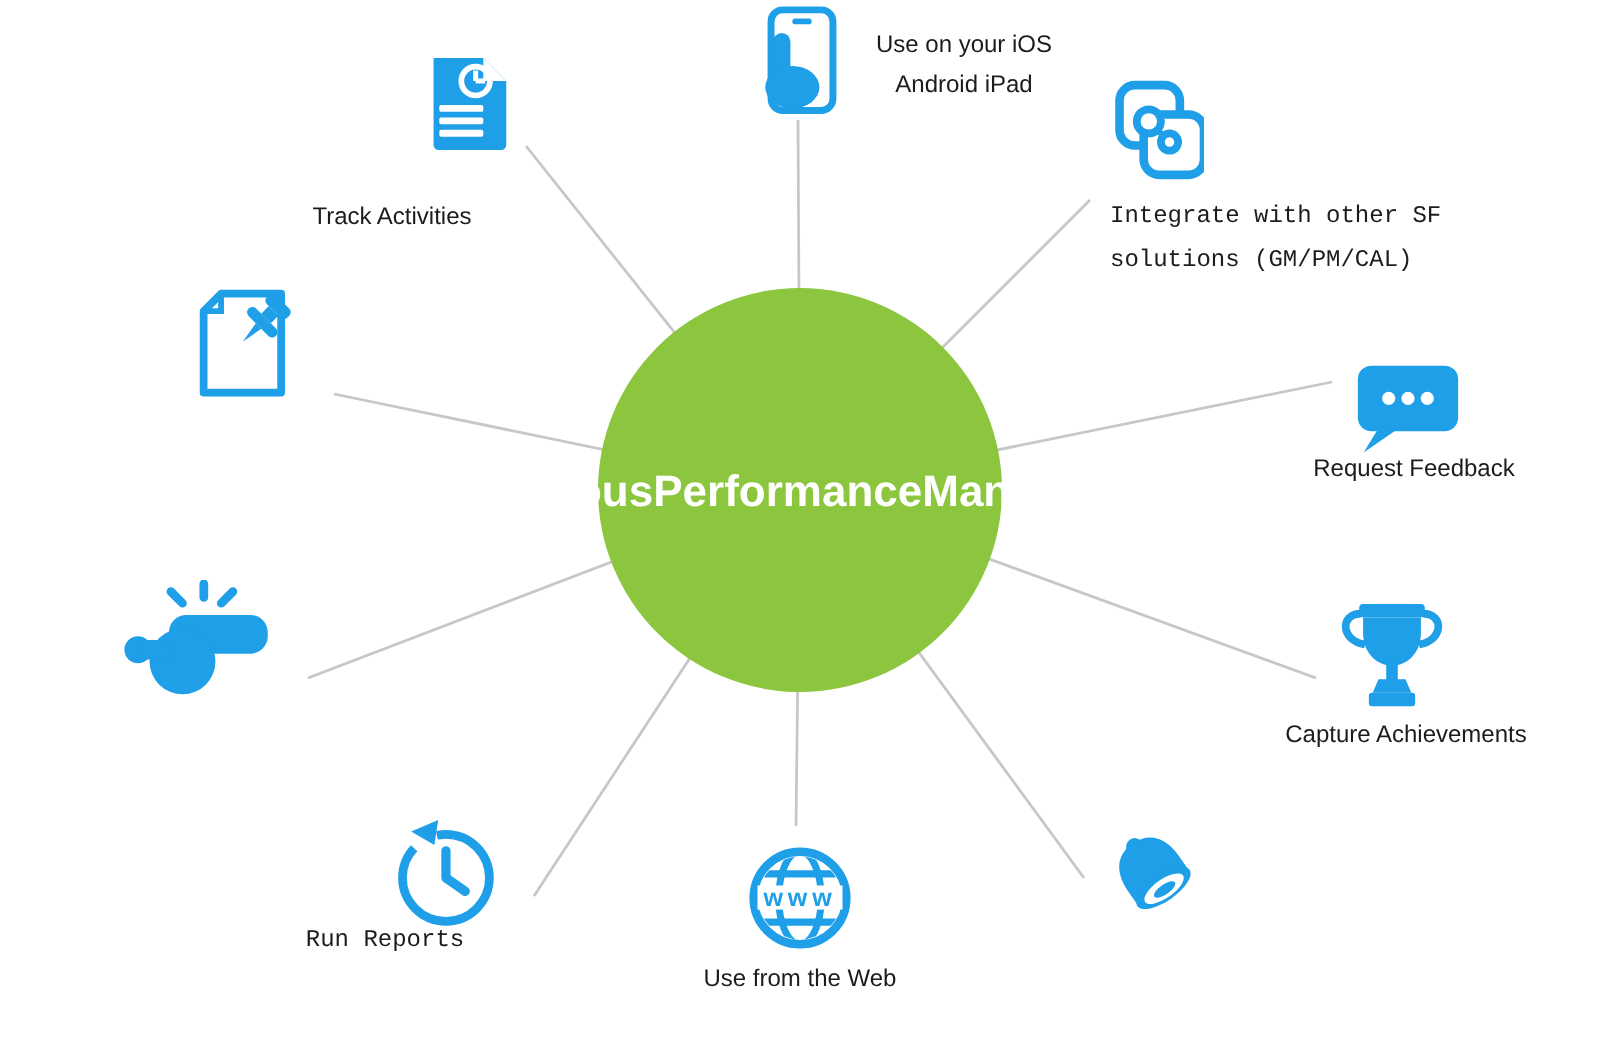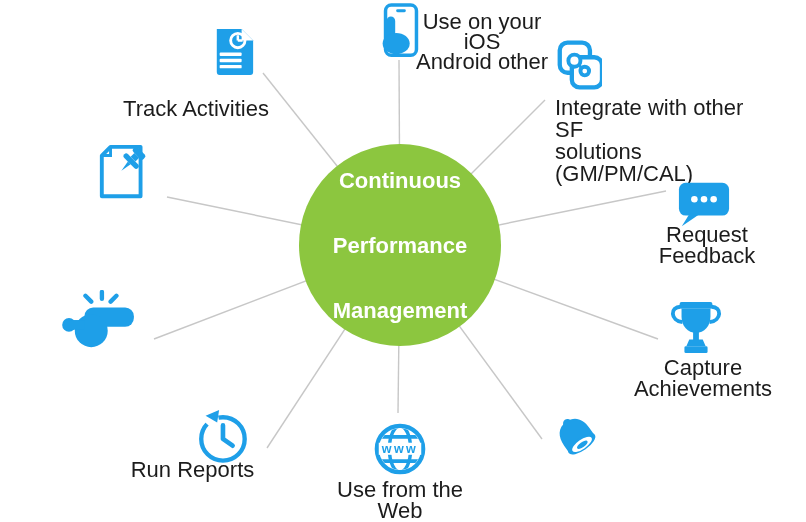--- a/index.html
+++ b/index.html
@@ -1,26 +1,26 @@
 <!DOCTYPE html>
 <html style="--accent-green: #8CC63F; --accent-blue: #1E9FE8; --line-gray: #c7c7c7; --label-text: #1c1c1c; --center-text: #ffffff;"><head>
 <meta charset="utf-8">
 <style>
   html,body{margin:0;padding:0;background:#fff;}
   .canvas{position:relative;width:806px;height:522px;background:#fff;overflow:hidden;
           font-family:"Liberation Sans",sans-serif;color:var(--label-text,#1c1c1c);}
   .spokes{position:absolute;left:0;top:0;}
   .spokes line{stroke:var(--line-gray,#c7c7c7);stroke-width:1.4;}
   .hub{position:absolute;left:299px;top:144px;width:202px;height:202px;border-radius:50%;
-       background:var(--accent-green,#8CC63F);display:flex;flex-direction:column;
-       align-items:center;justify-content:center;gap:36px;}
+       background:var(--accent-green,#8CC63F);display:flex;flex-direction:row;
+       align-items:center;justify-content:center;}
   .hub div{color:var(--center-text,#fff);font-size:22px;font-weight:bold;line-height:29px;text-align:center;}
   .abs{position:absolute;}
-  .lbl{position:absolute;font-size:22px;line-height:21px;text-align:center;}
-  .lbl.two{line-height:22px;}
+  .lbl{position:absolute;font-size:12px;line-height:21px;text-align:center;}
+  .lbl.two{line-height:22px;font-family:Liberation Mono, monospace;}
   .lbl.left{text-align:left;}
   
   .ib{fill:var(--accent-blue,#1E9FE8);}
   .is{fill:none;stroke:var(--accent-blue,#1E9FE8);}
   .ibs{fill:#fff;stroke:var(--accent-blue,#1E9FE8);}
   .iw{fill:#fff;}
   .iws{fill:none;stroke:#fff;}
   .it{fill:var(--accent-blue,#1E9FE8);font-family:"Liberation Sans",sans-serif;font-weight:bold;font-size:13px;letter-spacing:2.5px;}
 </style>
 </head>
@@ -60,21 +60,21 @@
 
   <svg class="abs" style="left:380px;top:3px" width="42" height="58" viewBox="0 0 42 60">
     <rect class="ibs" x="5" y="2" width="32" height="52" rx="6" stroke-width="3.6"></rect>
     <rect class="ib" x="16" y="6.5" width="10" height="3" rx="1.5"></rect>
     <circle class="ib" cx="21" cy="49" r="2.3"></circle>
     <rect class="ib" x="6" y="14" width="9" height="26" rx="4.5"></rect>
     <ellipse class="ib" cx="16" cy="42" rx="14" ry="11"></ellipse>
   </svg>
   <div class="lbl" style="left:408px;top:12px;width:148px;line-height:20px">
     <div>Use on your iOS</div>
-    <div>Android other</div>
+    <div>Android iPad</div>
   </div>
 
   <svg class="abs" style="left:552px;top:40px" width="50" height="50" viewBox="0 0 58 58">
     <rect class="is" x="9" y="3" width="35" height="35" rx="9" stroke-width="5"></rect>
     <rect class="ibs" x="23" y="20" width="35" height="35" rx="9" stroke-width="5"></rect>
     <line class="is" x1="27" y1="25" x2="38" y2="36" stroke-width="3.5"></line>
     <circle class="ibs" cx="26" cy="24" r="7" stroke-width="4.5"></circle>
     <circle class="ibs" cx="38" cy="36" r="5" stroke-width="4.5"></circle>
   </svg>
   <div class="lbl left two" style="left:555px;top:97px;width:220px">

